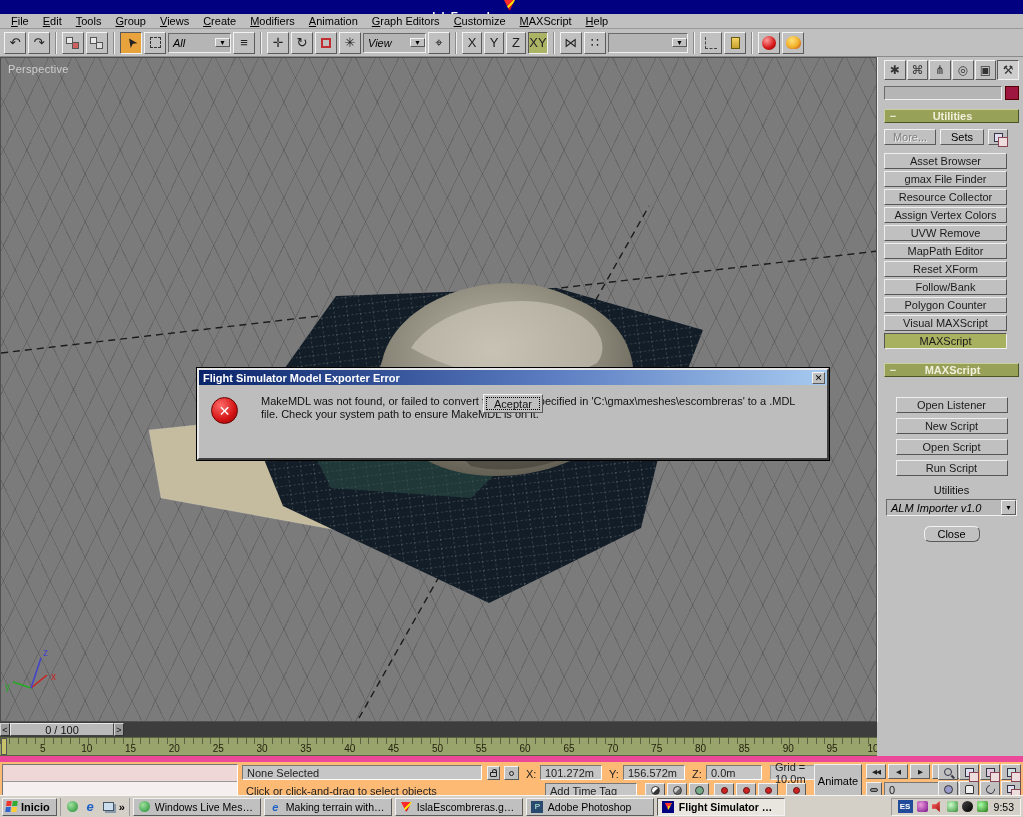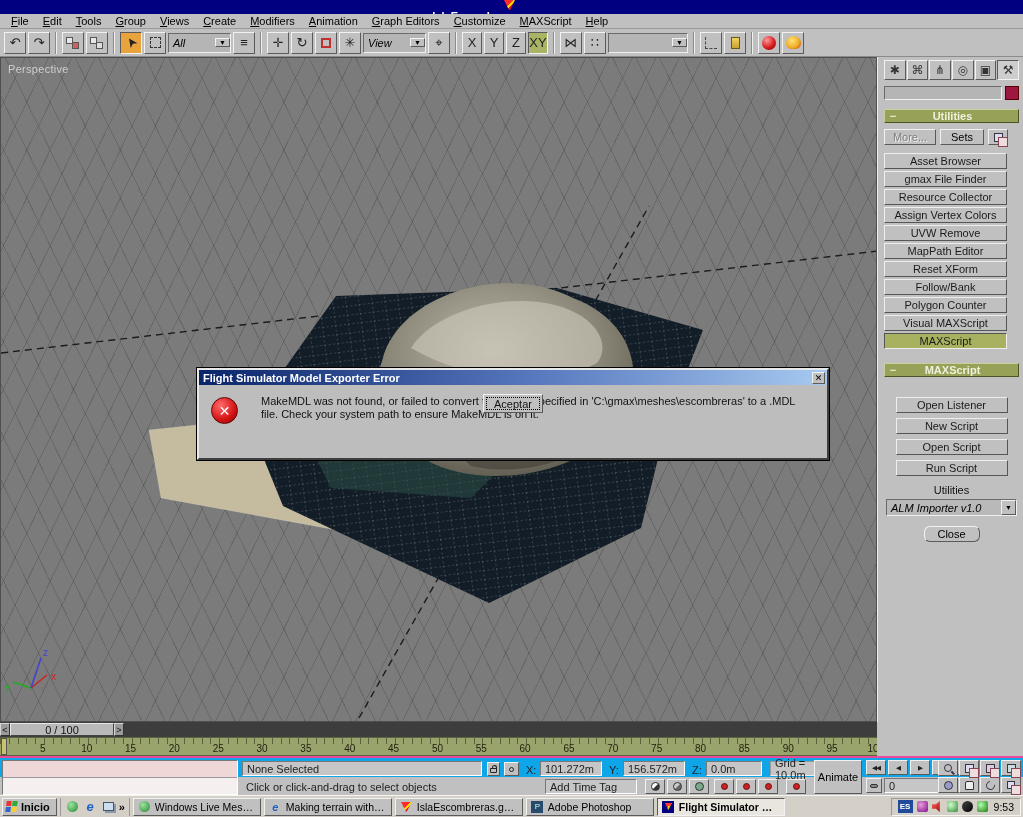--- a/index.html
+++ b/index.html
@@ -108,22 +108,22 @@
   .ruler{position:absolute;left:0;top:737px;width:877px;height:19px;background-color:#99a36c;
     background-image:linear-gradient(to bottom,transparent 0 6px,#99a36c 6px),
       repeating-linear-gradient(90deg,rgba(20,20,10,.45) 0 1px,transparent 1px 8.77px);
     border-top:1px solid #5c6340;border-bottom:1px solid #5c6340;display:flex;}
   .zero-marker{position:absolute;left:0;top:0;width:6px;height:17px;background:#c8c26a;border:1px solid #555;}
   .tick{flex:1;position:relative;}
   .tick span{position:absolute;right:-9px;top:5px;width:20px;text-align:center;font-size:10px;color:#23230f;}
   .rowfillR{position:absolute;left:877px;top:722px;width:146px;height:34px;background:#c0c0c0;}
 
   
-  .statusbar{position:absolute;left:0;top:756px;width:1023px;height:21px;background:#0ea5e9;
-    border-top:2px solid #ec4899;}
+  .statusbar{position:absolute;left:0;top:756px;width:1023px;height:39px;background:#fdba74;
+    border-top:6px solid #ec4899;}
   .listener{position:absolute;left:2px;top:2px;width:236px;height:35px;border:1px solid;border-color:#777 #fff #fff #777;}
   .listener .pink{height:17px;background:#efd7d7;border-bottom:1px solid #999;}
   .listener .white{height:16px;background:#f6efef;}
   .st-field{position:absolute;background:#c6c6c6;border:1px solid;border-color:#777 #fff #fff #777;
     display:flex;align-items:center;padding:0 4px;color:#222;height:15px;}
   .lockbtn{position:absolute;left:487px;top:4px;width:13px;height:14px;display:flex;align-items:center;justify-content:center;}
   .lockglyph{width:7px;height:5px;border:1px solid #222;border-radius:0 0 1px 1px;position:relative;margin-top:3px;}
   .lockglyph::before{content:"";position:absolute;left:1px;top:-4px;width:3px;height:3px;border:1px solid #222;border-bottom:none;border-radius:3px 3px 0 0;}
   .selcenter{position:absolute;left:504px;top:4px;width:15px;height:14px;display:flex;align-items:center;justify-content:center;}
   .selcenter i{width:5px;height:5px;border:1px solid #222;border-radius:50%;}

